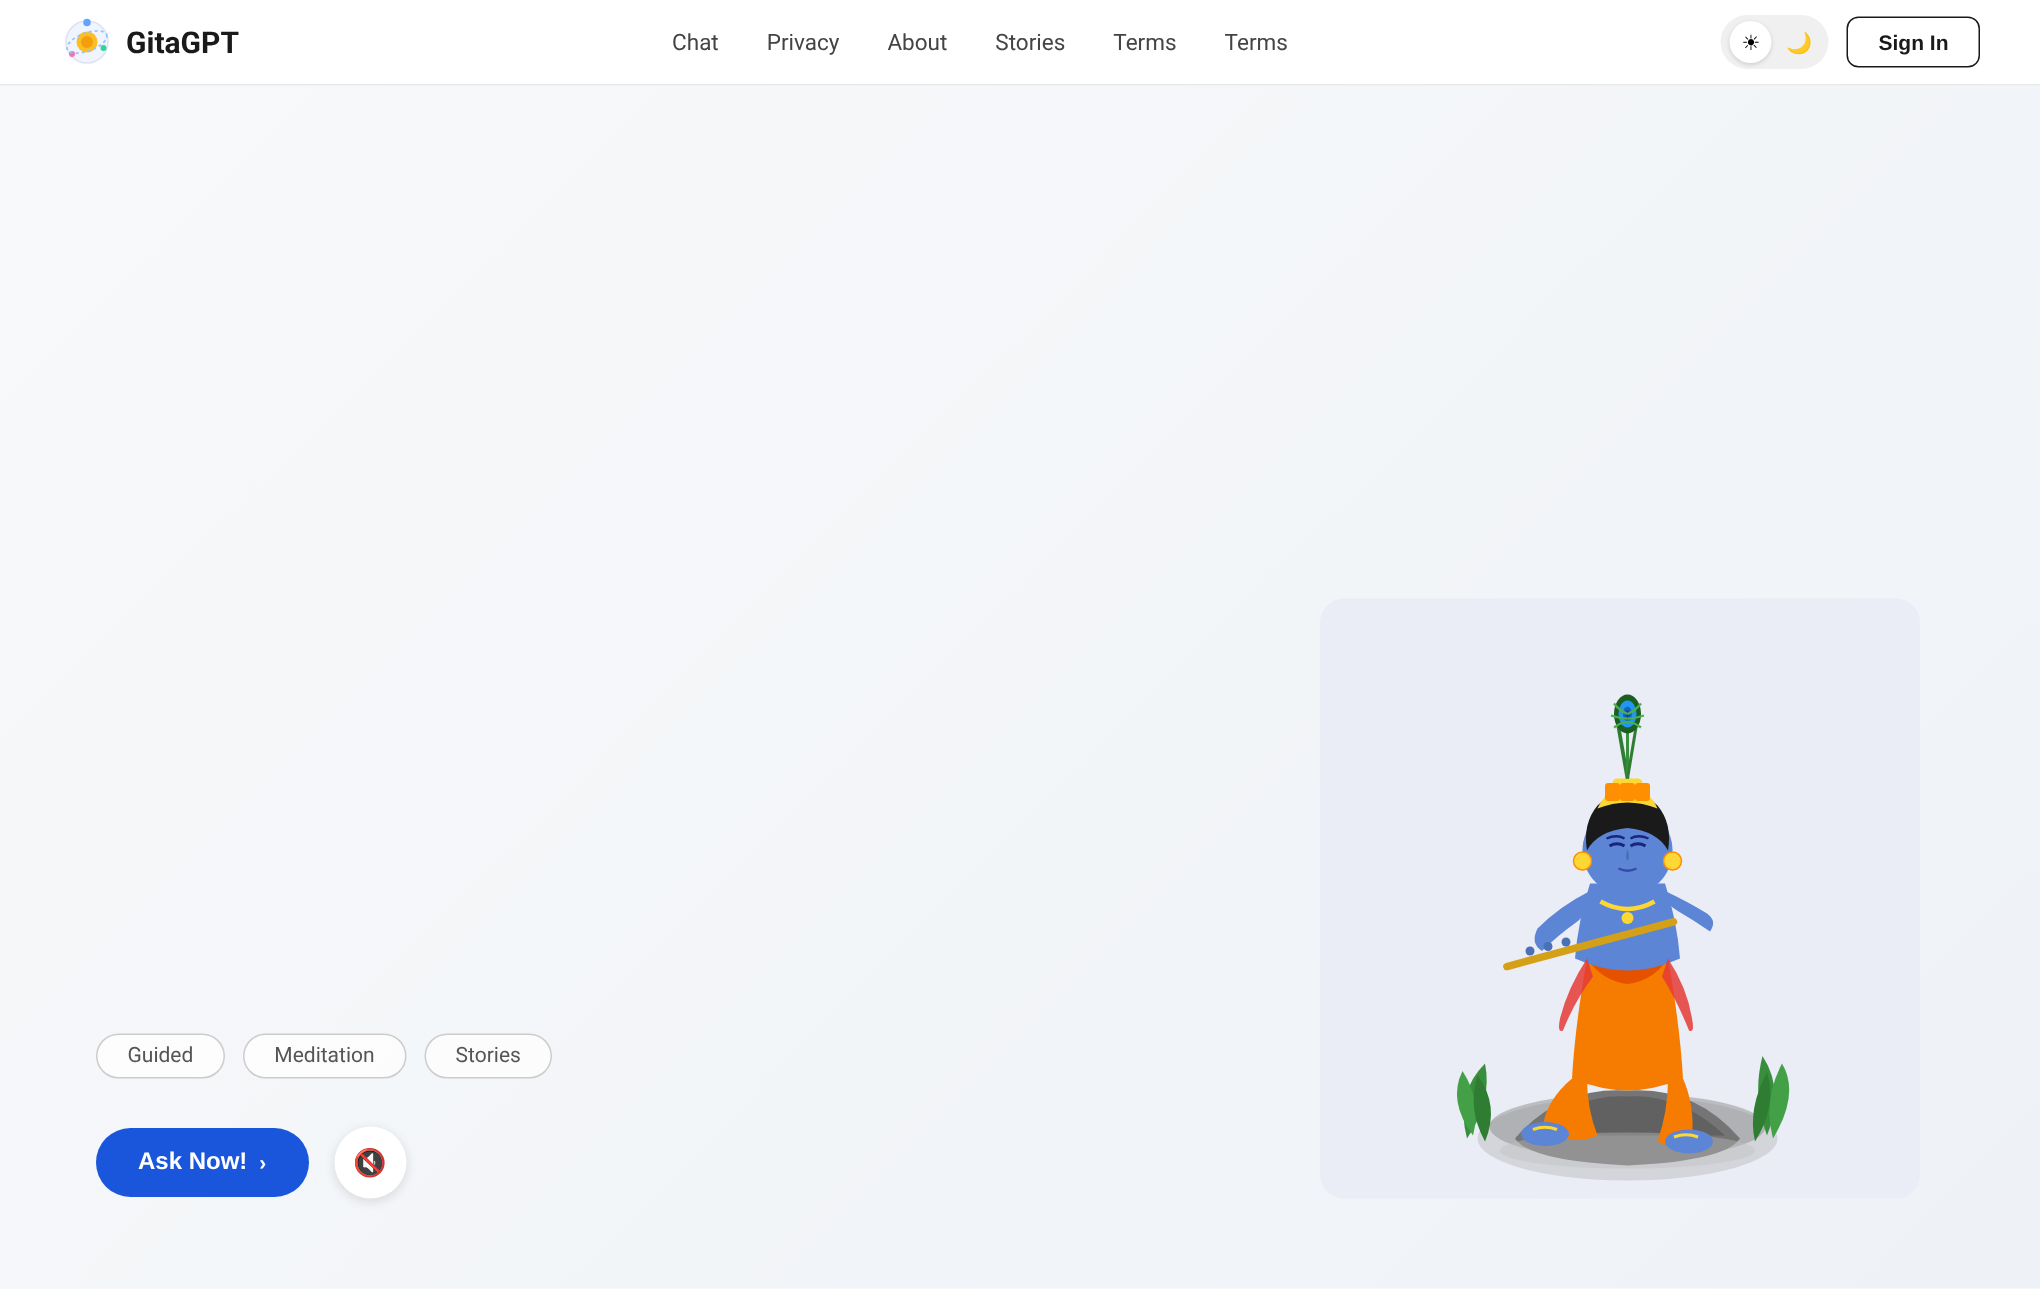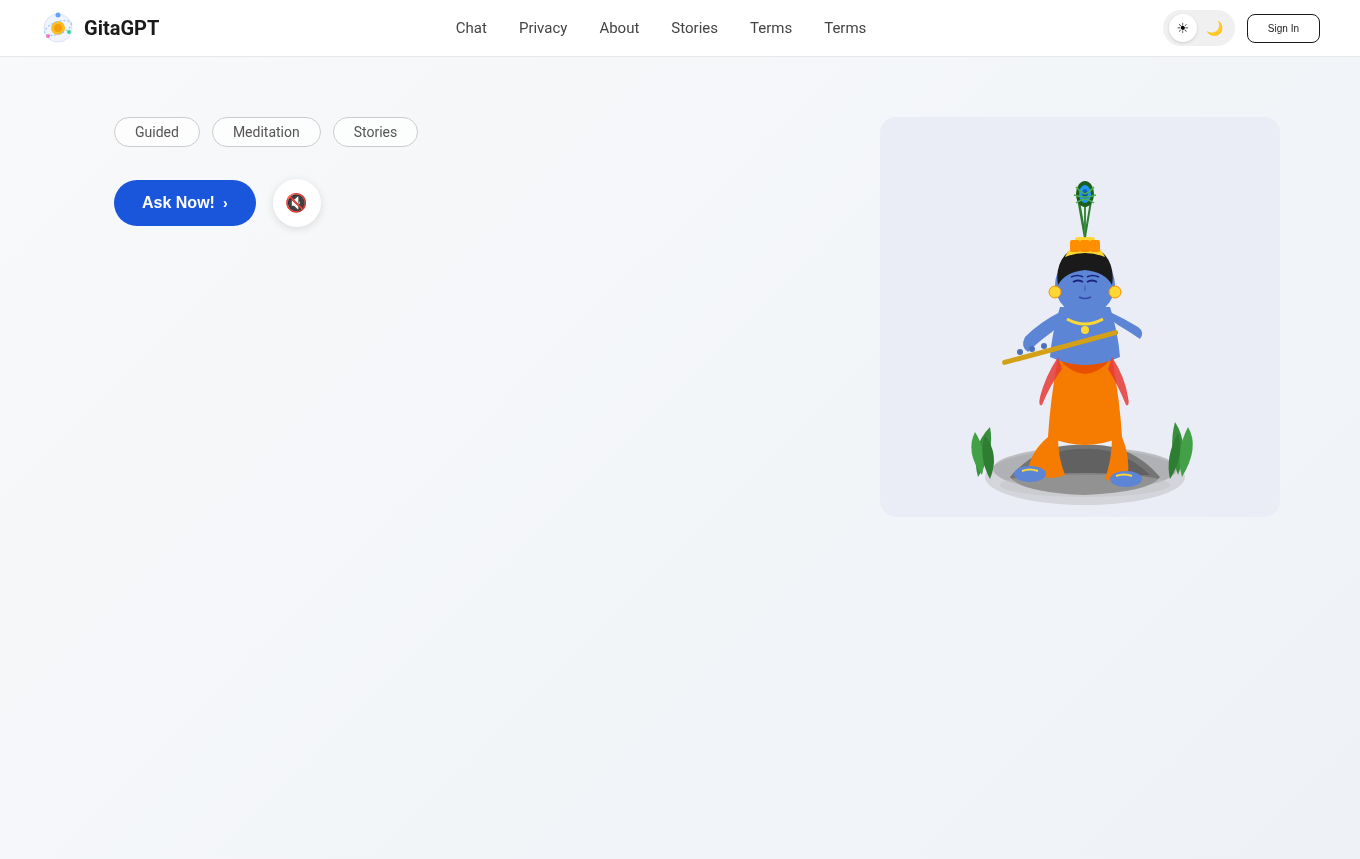--- a/index.html
+++ b/index.html
@@ -74,32 +74,32 @@
     }
     .theme-btn.active {
       background: white;
       box-shadow: 0 1px 3px rgba(0,0,0,0.15);
     }
     .signin-btn {
       padding: 8px 20px;
       background: transparent;
       border: 1.5px solid #1a1a1a;
       border-radius: 8px;
-      font-size: 10px;
-      font-weight: 400;
+      font-size: 14px;
+      font-weight: 700;
       cursor: pointer;
       color: #1a1a1a;
     }
 
     
     .hero {
       display: flex;
-      align-items: flex-start;
+      align-items: flex-end;
       justify-content: space-between;
-      padding: 60px 80px 60px 114px;
+      padding: 60px 80px 60px 64px;
       min-height: calc(859px - 57px);
       background: linear-gradient(135deg, #f8f9fa 0%, #eef2f7 100%);
       position: relative;
     }
 
     .hero-left {
       max-width: 600px;
       flex: 1;
     }
 

